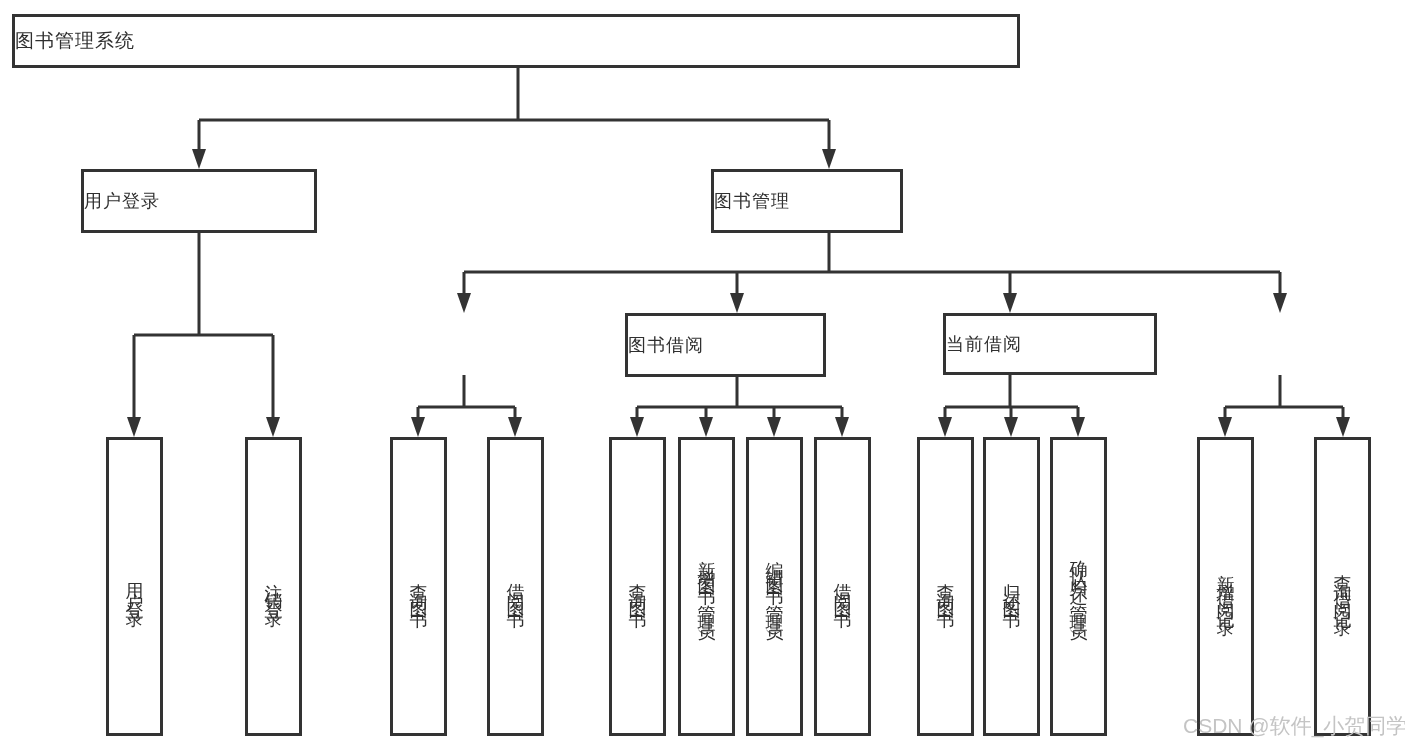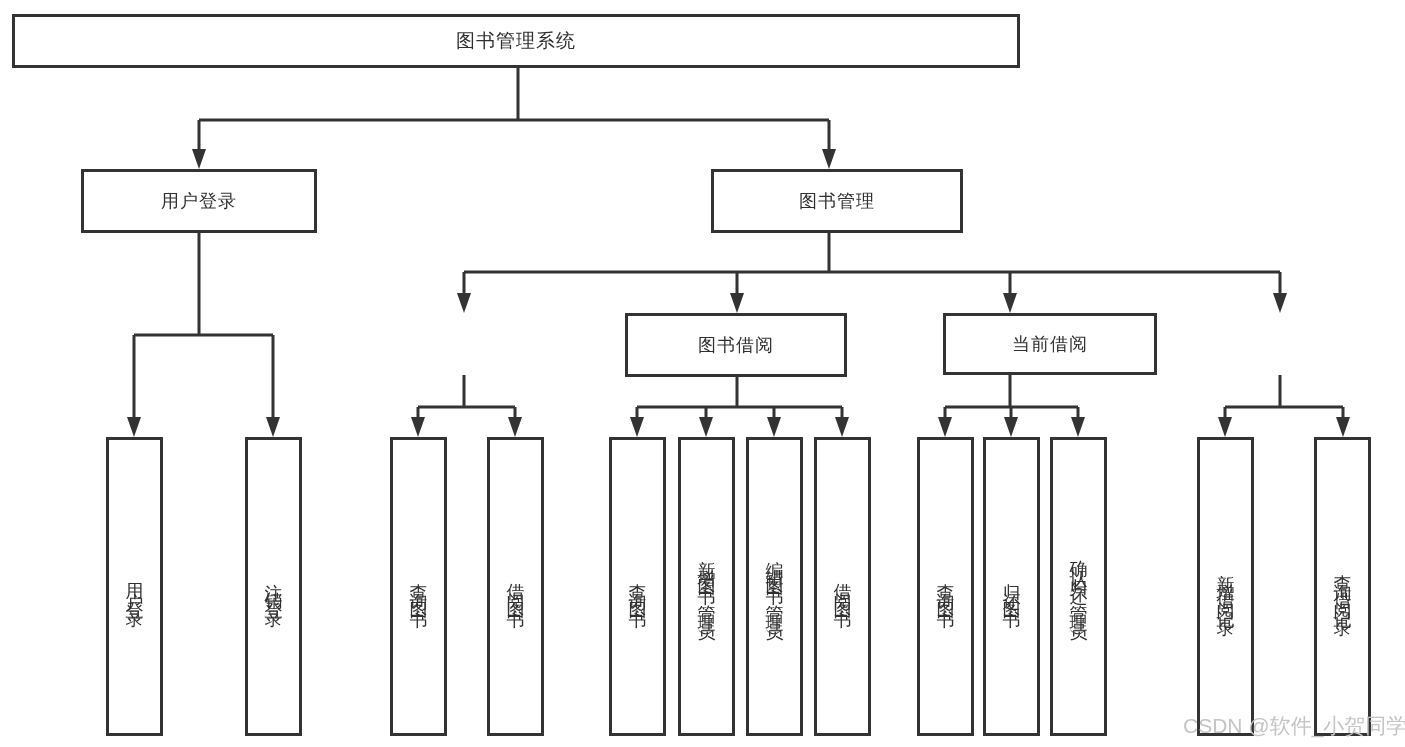--- a/index.html
+++ b/index.html
@@ -17,21 +17,20 @@
     width: 1405px; height: 747px;
     z-index: 1;
   }
   .hbox {
     position: absolute;
     box-sizing: border-box;
     border: 3px solid #333333;
     background: #ffffff;
     display: flex;
     align-items: center;
-    justify-content: center;
     font-size: 18px;
     letter-spacing: 1px;
     color: #2f2f2f;
     z-index: 2;
   }
   .vbox {
     position: absolute;
     box-sizing: border-box;
     border: 3px solid #333333;
     background: #ffffff;
@@ -105,25 +104,25 @@
     </g>
   </svg>
 
   <div class="hbox" style="left:12px; top:14px; width:1008px; height:54px; font-size:19px">
     <span>图书管理系统</span>
   </div>
 
   <div class="hbox" style="left:81px; top:169px; width:236px; height:64px">
     <span>用户登录</span>
   </div>
-  <div class="hbox" style="left:711px; top:169px; width:252px; height:64px">
+  <div class="hbox" style="left:711px; top:169px; width:192px; height:64px">
     <span>图书管理</span>
   </div>
 
-  <div class="hbox" style="left:625px; top:313px; width:222px; height:64px">
+  <div class="hbox" style="left:625px; top:313px; width:201px; height:64px">
     <span>图书借阅</span>
   </div>
   <div class="hbox" style="left:943px; top:313px; width:214px; height:62px">
     <span>当前借阅</span>
   </div>
 
   <div class="vbox" style="left:106px; top:437px; width:57px; height:299px">
     <span>用户登录</span>
   </div>
   <div class="vbox" style="left:245px; top:437px; width:57px; height:299px">

